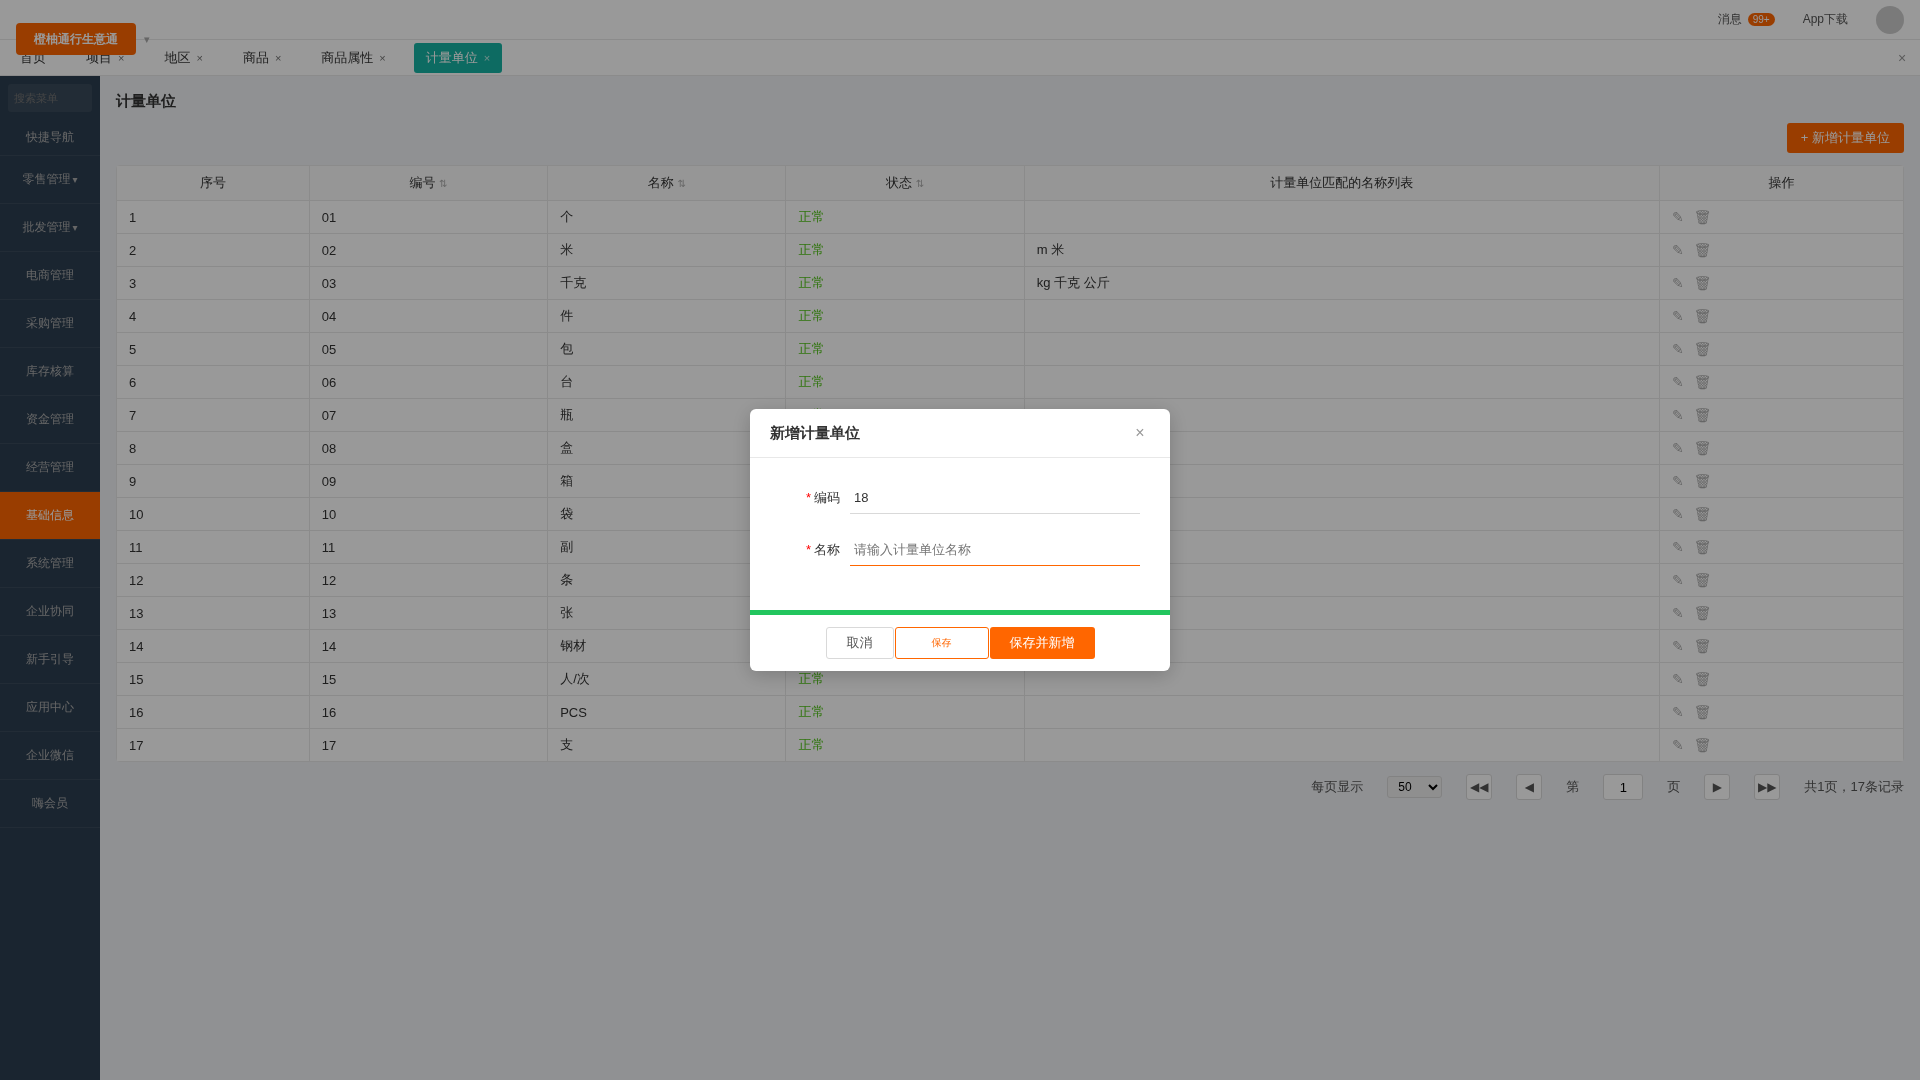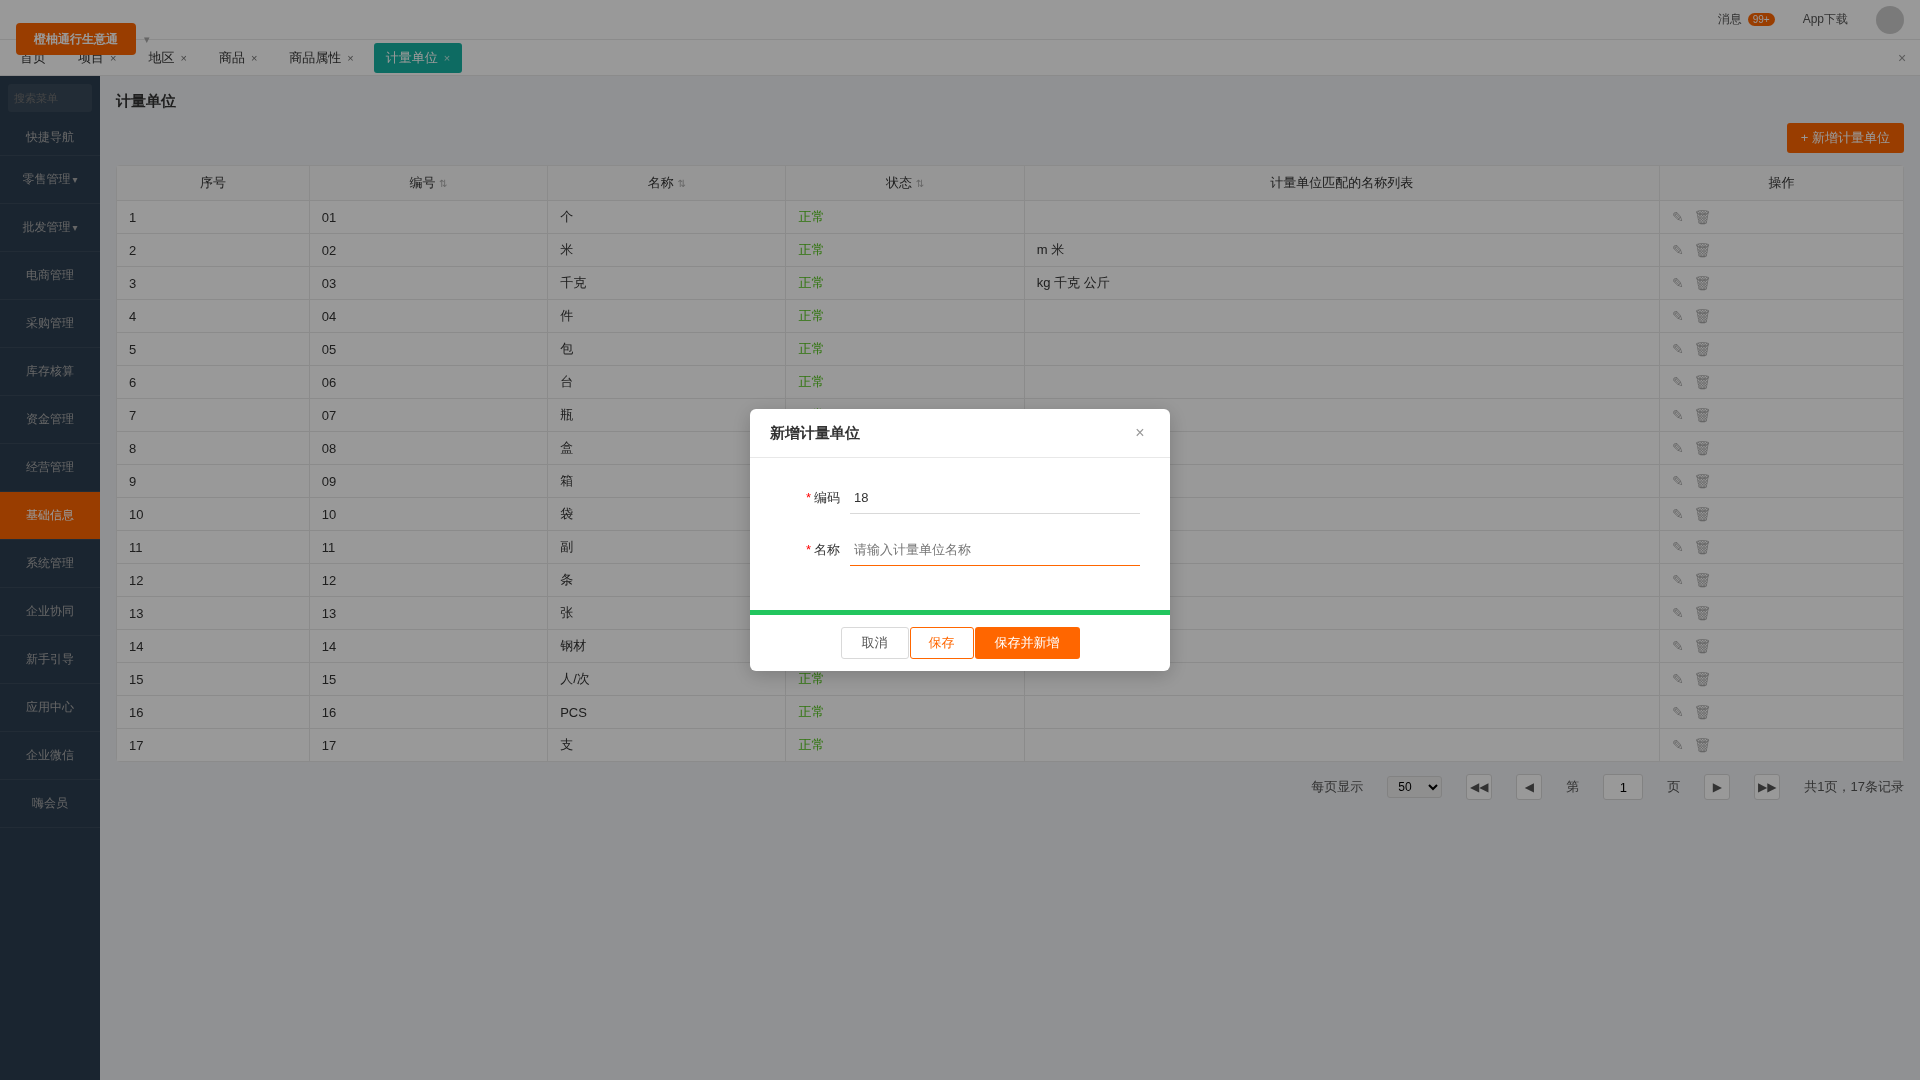--- a/index.html
+++ b/index.html
@@ -64,21 +64,21 @@
     }
 
     
     .tab-bar {
       height: 36px;
       background: #fff;
       display: flex;
       align-items: center;
       border-bottom: 1px solid #e8e8e8;
       padding: 0 8px;
-      gap: 8px;
+      gap: 16px;
       position: relative;
     }
     .tab-item {
       height: 30px;
       padding: 0 12px;
       display: flex;
       align-items: center;
       gap: 6px;
       cursor: pointer;
       border-radius: 3px;
@@ -346,27 +346,27 @@
     .btn-cancel {
       padding: 6px 20px;
       border: 1px solid #d9d9d9;
       border-radius: 3px;
       cursor: pointer;
       background: #fff;
       color: #555;
       font-size: 13px;
     }
     .btn-save {
-      padding: 6px 18px;
+      padding: 6px 36px;
       border: 1px solid #f60;
       border-radius: 3px;
       cursor: pointer;
       background: #fff;
       color: #f60;
-      font-size: 13px;
+      font-size: 10px;
     }
     .btn-save-new {
       padding: 6px 20px;
       border: none;
       border-radius: 3px;
       cursor: pointer;
       background: #f60;
       color: #fff;
       font-size: 13px;
     }

